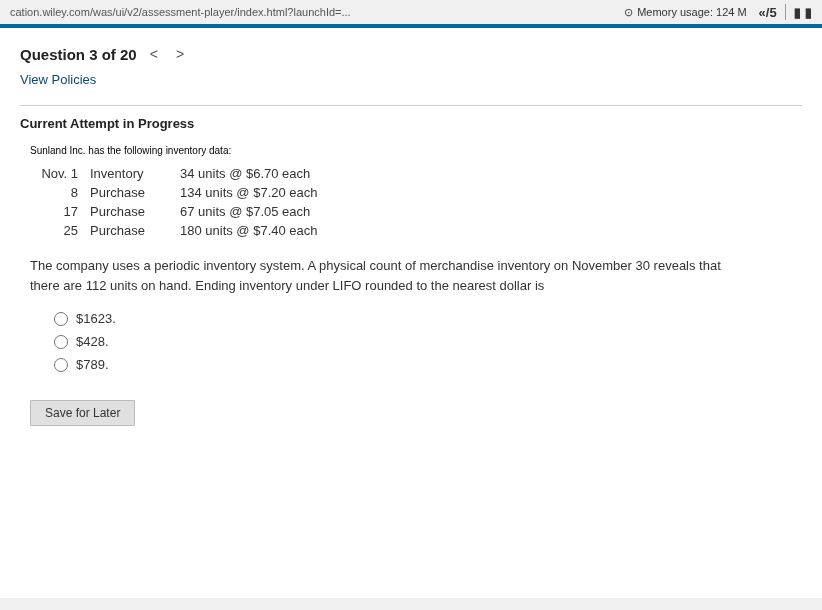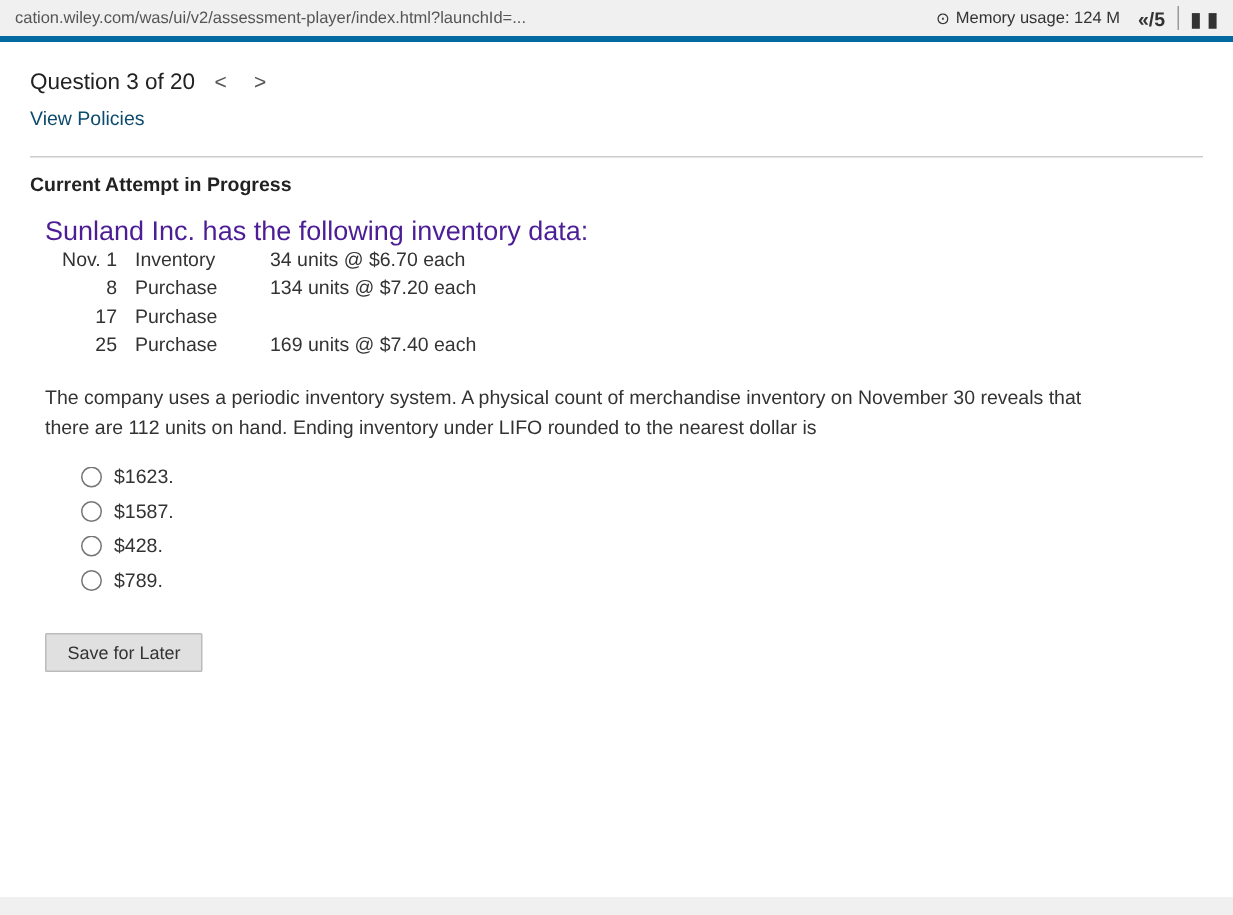--- a/index.html
+++ b/index.html
@@ -61,21 +61,21 @@
     }
 
     .question-nav {
       display: flex;
       align-items: center;
       gap: 8px;
       margin-bottom: 6px;
     }
     .question-nav-title {
       font-size: 15px;
-      font-weight: 400;
+      font-weight: 700;
       color: #222;
     }
     .nav-arrow {
       cursor: pointer;
       font-size: 14px;
       color: #555;
       padding: 2px 5px;
       border: none;
       background: none;
     }
@@ -99,22 +99,23 @@
       font-weight: 700;
       color: #222;
       margin-bottom: 14px;
     }
 
     .question-body {
       margin-left: 10px;
     }
 
     .question-intro {
-      font-size: 18px;
-      color: #4c1d95;
+      font-size: 10px;
+      color: #000000;
+      margin-bottom: 10px;
     }
 
     .inventory-table {
       margin-left: 10px;
       margin-bottom: 18px;
     }
     .inventory-row {
       display: flex;
       align-items: flex-end;
       margin-bottom: 4px;
@@ -222,40 +223,37 @@
         <span class="inv-col3">34 units @ $6.70 each</span>
       </div>
       <div class="inventory-row">
         <span class="inv-col1">8</span>
         <span class="inv-col2">Purchase</span>
         <span class="inv-col3">134 units @ $7.20 each</span>
       </div>
       <div class="inventory-row">
         <span class="inv-col1">17</span>
         <span class="inv-col2">Purchase</span>
+        <span class="inv-col3">67 units @ $7.05 each</span>
       </div>
       <div class="inventory-row">
         <span class="inv-col1">25</span>
         <span class="inv-col2">Purchase</span>
-        <span class="inv-col3">169 units @ $7.40 each</span>
+        <span class="inv-col3">180 units @ $7.40 each</span>
       </div>
     </div>
 
     
     <div class="question-text">The company uses a periodic inventory system. A physical count of merchandise inventory on November 30 reveals that there are 112 units on hand. Ending inventory under LIFO rounded to the nearest dollar is</div>
 
     
     <div class="options-list">
       <label class="option-item">
         <input type="radio" name="answer" value="1623" style="">
         <span>$1623.</span>
-      </label>
-      <label class="option-item">
-        <input type="radio" name="answer" value="1587" style="">
-        <span>$1587.</span>
       </label>
       <label class="option-item">
         <input type="radio" name="answer" value="825" style="">
         <span>$428.</span>
       </label>
       <label class="option-item">
         <input type="radio" name="answer" value="789" style="">
         <span>$789.</span>
       </label>
     </div>

